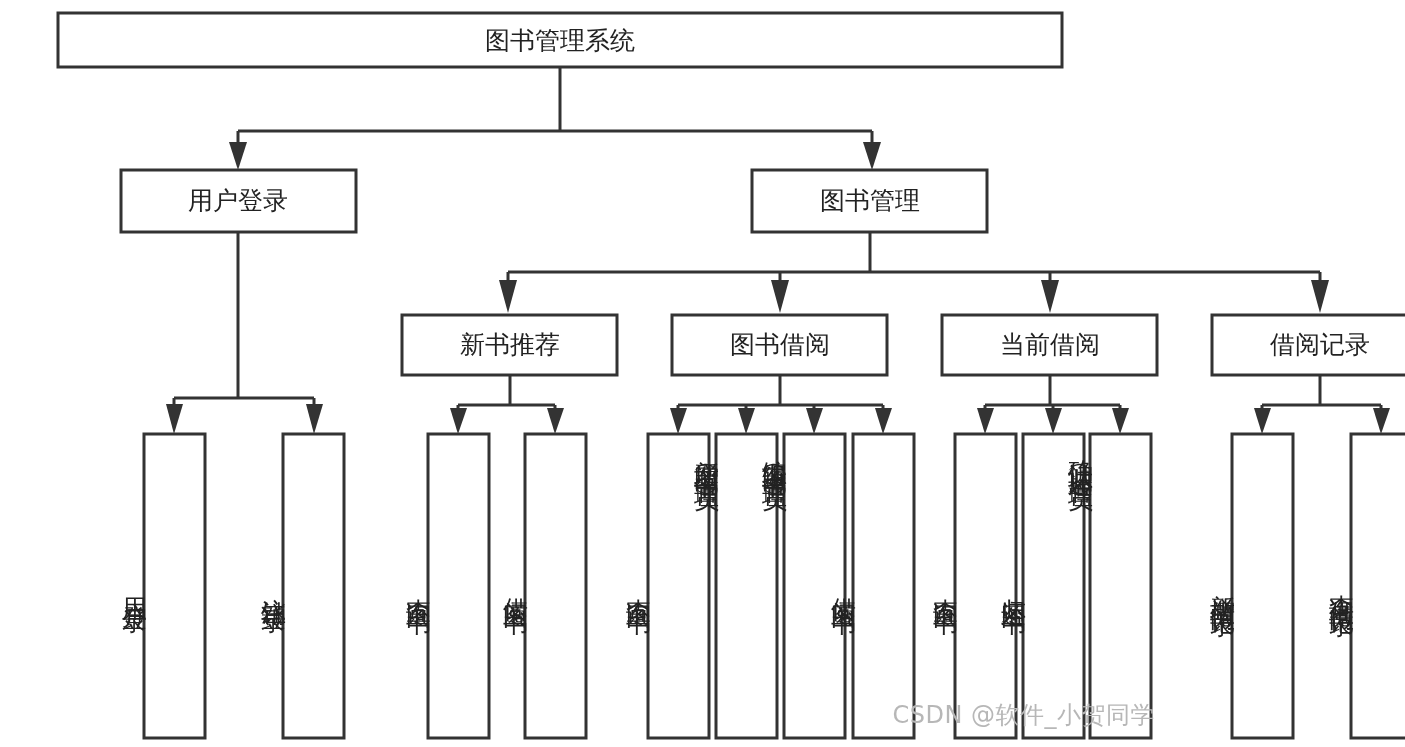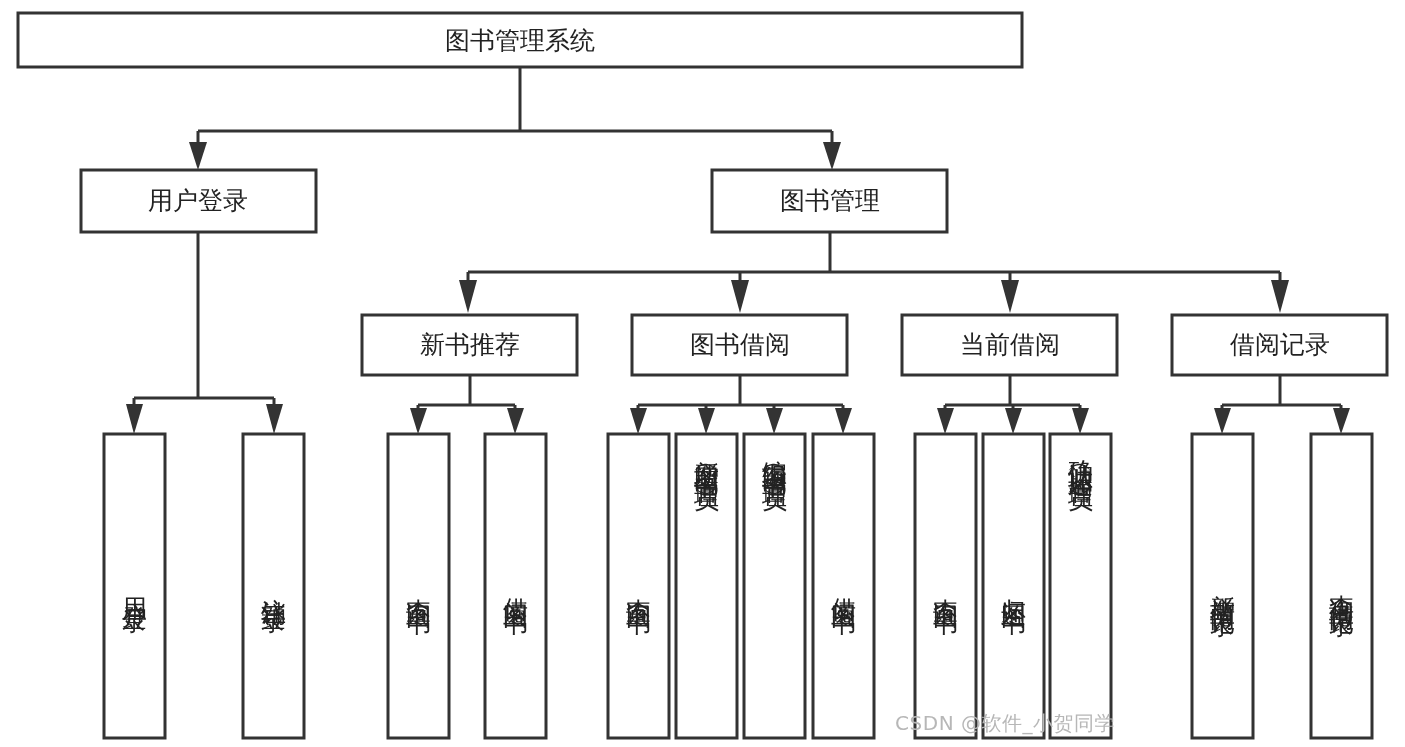--- a/index.html
+++ b/index.html
@@ -10,20 +10,21 @@
   body {
     width: 1405px;
     height: 747px;
     font-family: "DejaVu Sans", "Liberation Sans", sans-serif;
     overflow: hidden;
   }
   #diagram-root {
     position: relative;
     width: 1123px;
     height: 747px;
+    padding-left: 40px;
   }
   svg.diagram {
     display: block;
     width: 1405px;
     height: 747px;
   }
   .node-box {
     fill: #ffffff;
     stroke: #333333;
     stroke-width: 3;
@@ -58,23 +59,23 @@
     font-size: 25px;
     line-height: 1;
     letter-spacing: 4px;
     color: #222222;
     white-space: nowrap;
     text-align: center;
   }
   .watermark {
     position: absolute;
     right: 8px;
-    bottom: 10px;
-    font-family: "DejaVu Sans", "Liberation Sans", sans-serif;
-    font-size: 20px;
+    bottom: 16px;
+    font-family: "DejaVu Sans", "Liberation Sans", sans-serif;
+    font-size: 24px;
     color: #b7b7b7;
     white-space: nowrap;
     letter-spacing: 0.5px;
   }
 </style>
 </head>
 <body>
 
 <div id="diagram-root">
 

